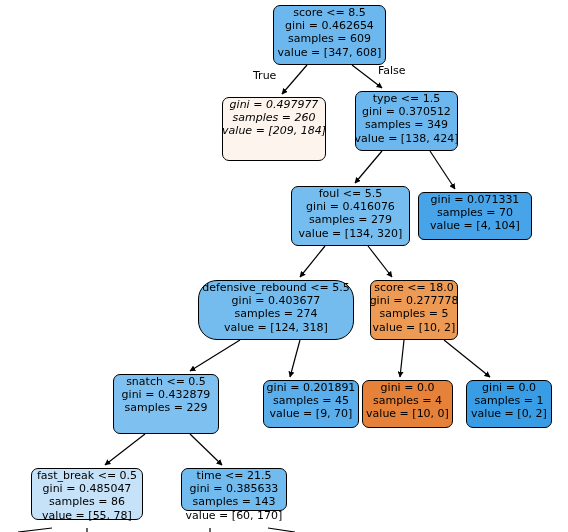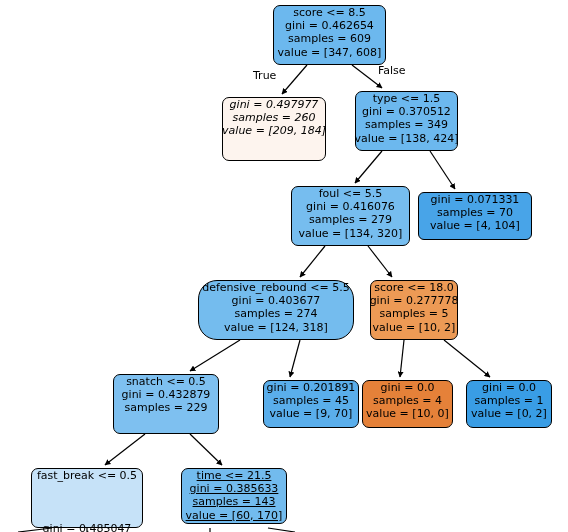--- a/index.html
+++ b/index.html
@@ -147,26 +147,26 @@
       <div class="node" style="left: 362px; top: 380px; width: 91px; height: 48px; background: rgb(229, 129, 57);">
         <span class="line">gini = 0.0</span>
         <span class="line">samples = 4</span>
         <span class="line">value = [10, 0]</span>
       </div>
       <div class="node" style="left: 466px; top: 380px; width: 86px; height: 48px; background: rgb(57, 157, 229);">
         <span class="line">gini = 0.0</span>
         <span class="line">samples = 1</span>
         <span class="line">value = [0, 2]</span>
       </div>
-      <div class="node" style="left: 31px; top: 468px; width: 112px; height: 60px; background: rgb(198, 226, 248); gap: 40px;">
+      <div class="node" style="left: 31px; top: 468px; width: 112px; height: 52px; background: rgb(198, 226, 248);">
         <span class="line">fast_break &lt;= 0.5</span>
         <span class="line">gini = 0.485047</span>
         <span class="line">samples = 86</span>
         <span class="line">value = [55, 78]</span>
       </div>
-      <div class="node" style="left: 181px; top: 468px; width: 106px; height: 56px; background: rgb(114, 187, 238); text-decoration: underline;">
+      <div class="node" style="left: 181px; top: 468px; width: 106px; height: 43px; background: rgb(114, 187, 238);">
         <span class="line">time &lt;= 21.5</span>
         <span class="line">gini = 0.385633</span>
         <span class="line">samples = 143</span>
         <span class="line">value = [60, 170]</span>
       </div>
     </div>
 </div>
 
 </body></html>

